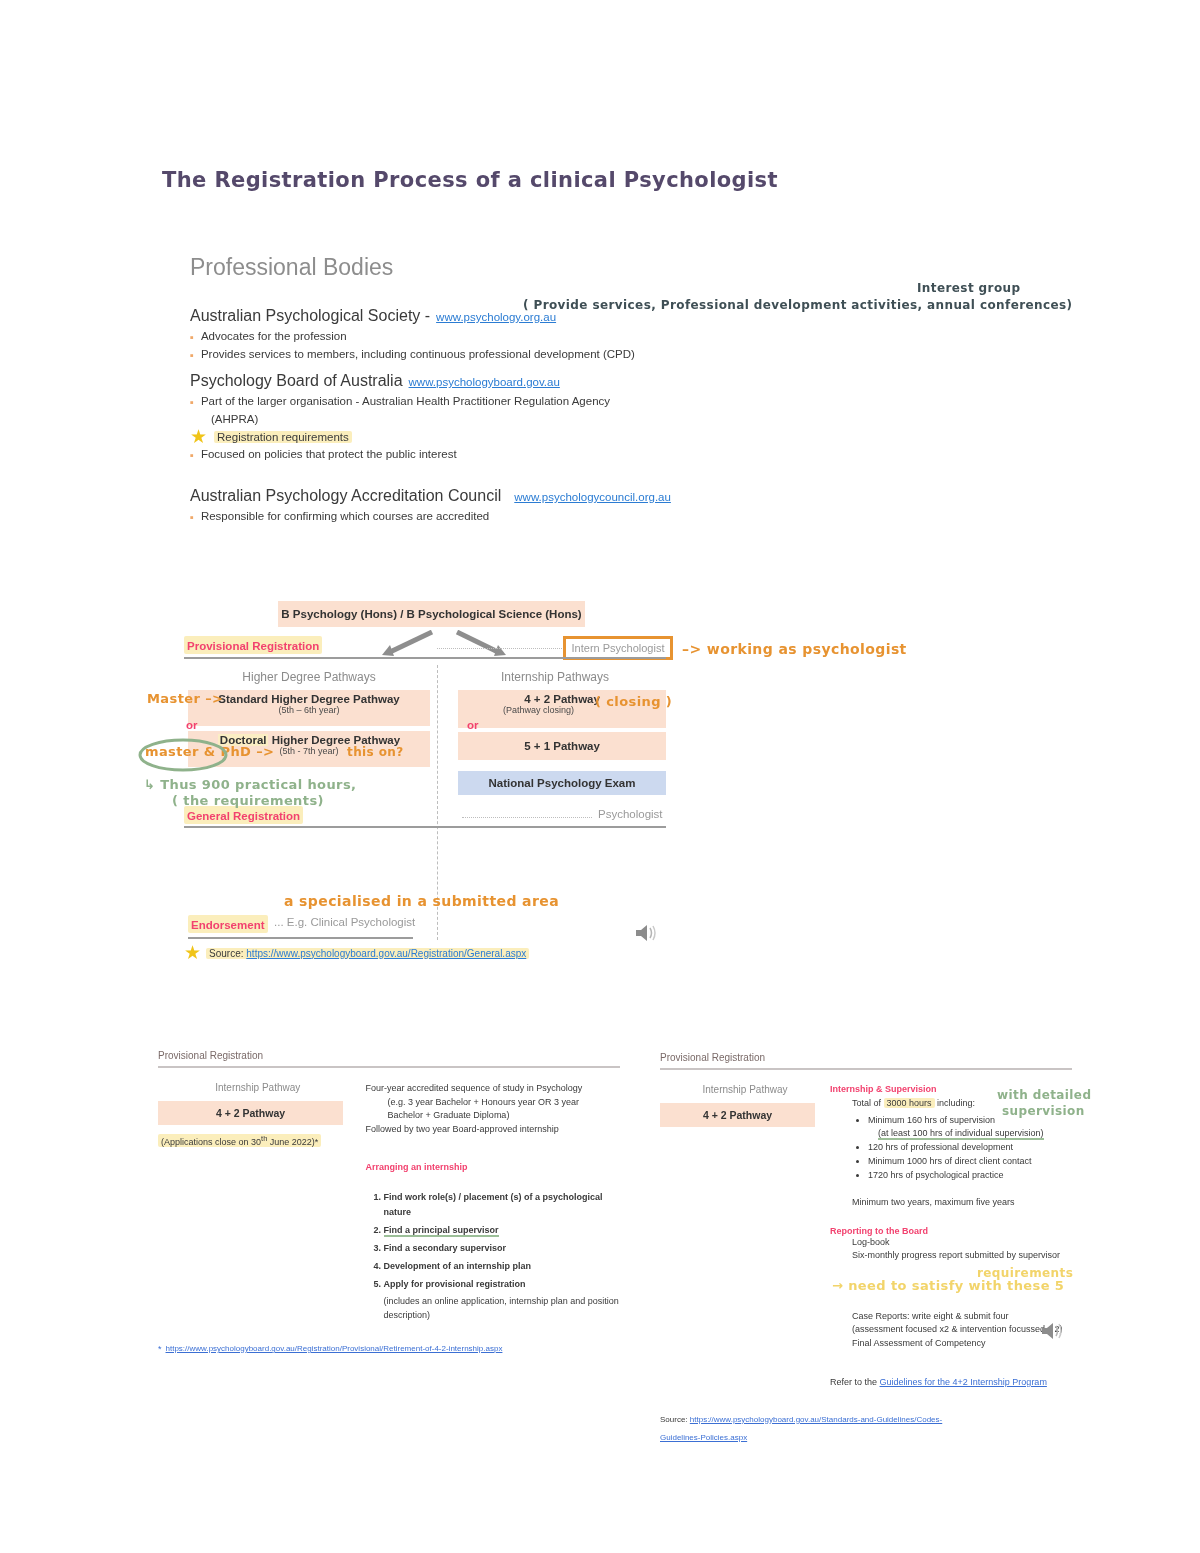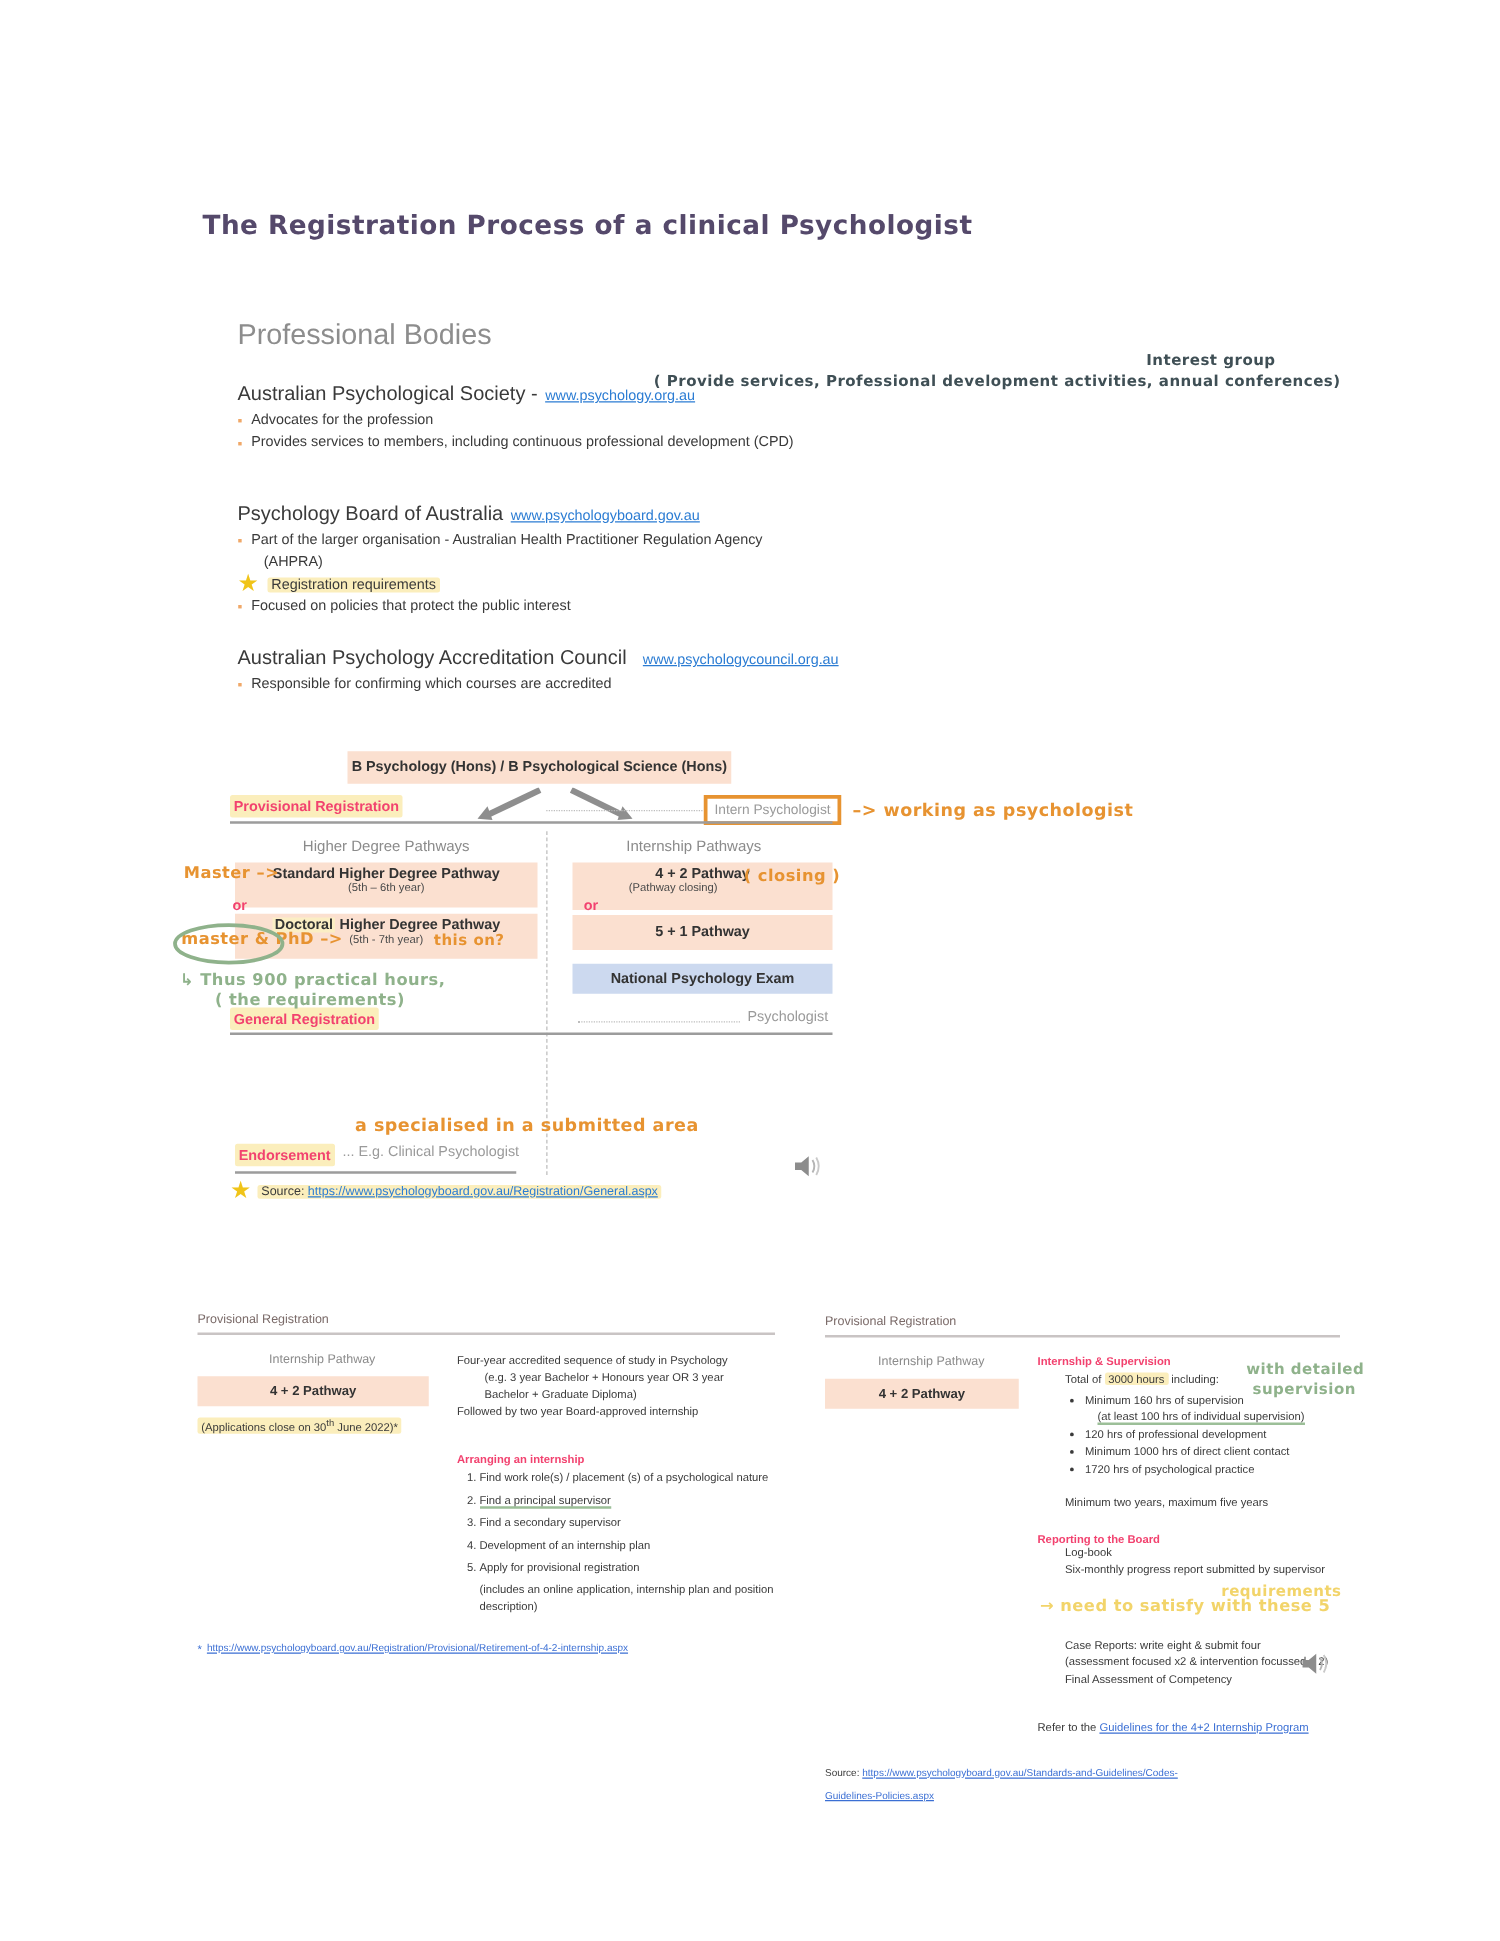--- a/index.html
+++ b/index.html
@@ -74,21 +74,21 @@
       <div class="bullet-row" style="margin-top:5px;">
         <span class="dot">▪</span>
         <span class="body-txt">Advocates for the profession</span>
       </div>
       <div class="bullet-row" style="margin-top:4px;">
         <span class="dot">▪</span>
         <span class="body-txt">Provides services to members, including continuous professional development (CPD)</span>
       </div>
     </div>
 
-    <div style="margin-top:41px;">
+    <div style="margin-top:10px;">
       <div style="display:flex;align-items:baseline;gap:6px;">
         <span class="body-bold">Psychology Board of Australia</span>
         <span class="lnk">www.psychologyboard.gov.au</span>
       </div>
       <div class="bullet-row" style="margin-top:5px;">
         <span class="dot">▪</span>
         <span class="body-txt">Part of the larger organisation - Australian Health Practitioner Regulation Agency</span>
       </div>
       <div style="margin-left:21px;">
         <span class="body-txt">(AHPRA)</span>
@@ -223,21 +223,21 @@
         </div>
       </div>
 
       <div style="width:258px;margin-left:8px;">
         <div class="mini-txt">Four-year accredited sequence of study in Psychology</div>
         <div class="mini-txt" style="padding-left:22px;">(e.g. 3 year Bachelor + Honours year OR 3 year</div>
         <div class="mini-txt" style="padding-left:22px;">Bachelor + Graduate Diploma)</div>
         <div class="mini-txt">Followed by two year Board-approved internship</div>
 
         <div class="mini-pink" style="margin-top:26px;">Arranging an internship</div>
-        <ol class="steps" style="margin-top:3px;">
+        <ol class="steps" style="margin-top:18px;font-weight:bold;">
           <li>Find work role(s) / placement (s) of a psychological nature</li>
           <li><span class="ul-green">Find a principal supervisor</span></li>
           <li>Find a secondary supervisor</li>
           <li>Development of an internship plan</li>
           <li>Apply for provisional registration</li>
         </ol>
         <div class="mini-txt" style="padding-left:18px;margin-top:3px;">(includes an online application, internship plan and position description)</div>
       </div>
     </div>
 

